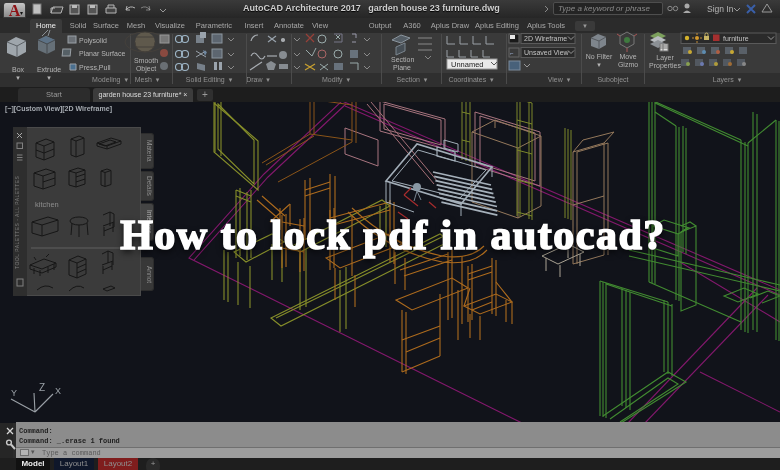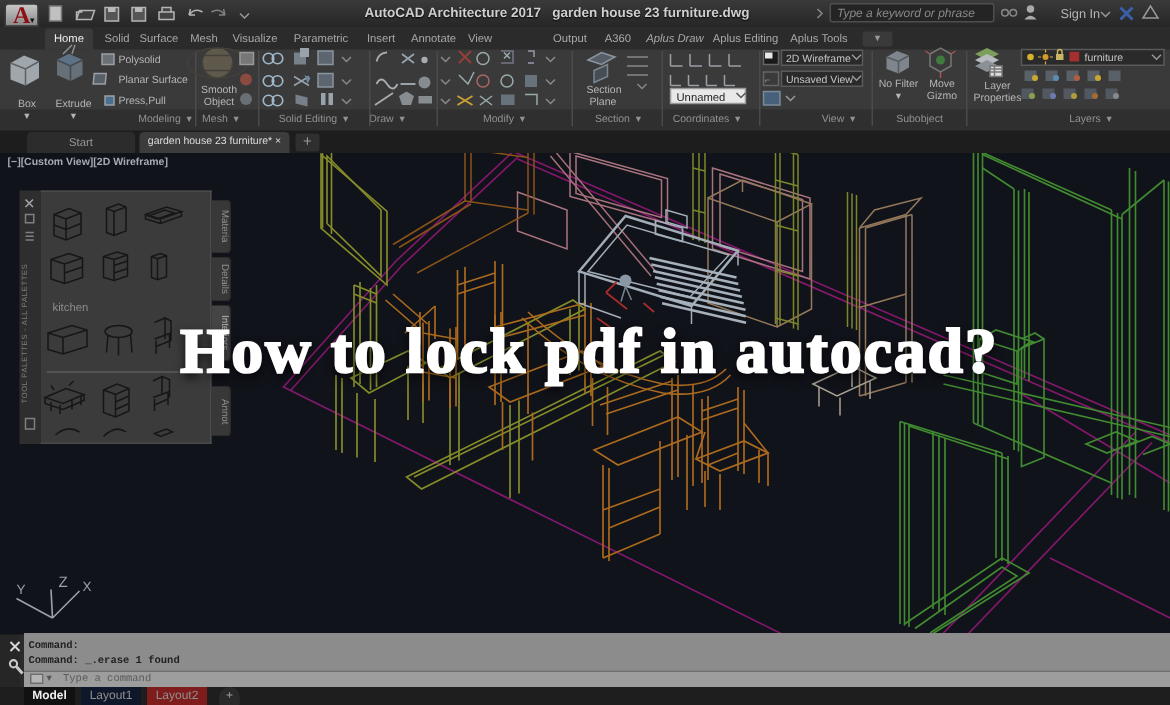--- a/index.html
+++ b/index.html
@@ -90,21 +90,21 @@
   <div class="abs rtab" style="left:91px;width:30px;">Surface</div>
   <div class="abs rtab" style="left:124px;width:24px;">Mesh</div>
   <div class="abs rtab" style="left:150px;width:40px;">Visualize</div>
   <div class="abs rtab" style="left:193px;width:42px;">Parametric</div>
   <div class="abs rtab" style="left:240px;width:28px;">Insert</div>
   <div class="abs rtab" style="left:271px;width:36px;">Annotate</div>
   <div class="abs rtab" style="left:309px;width:22px;">View</div>
   <div class="abs rtab" style="left:334px;width:30px;margin-top:18px;">Manage</div>
   <div class="abs rtab" style="left:366px;width:28px;">Output</div>
   <div class="abs rtab" style="left:398px;width:28px;">A360</div>
-  <div class="abs rtab" style="left:430px;width:40px;font-style:italic;">Aplus Draw</div>
+  <div class="abs rtab" style="left:430px;width:40px;">Aplus Draw</div>
   <div class="abs rtab" style="left:474px;width:46px;">Aplus Editing</div>
   <div class="abs rtab" style="left:524px;width:44px;">Aplus Tools</div>
   <div class="abs" style="left:575px;top:21px;width:20px;height:10px;background:#3a3a3a;border-radius:2px;color:#999;font-size:6px;line-height:10px;text-align:center;">▼</div>
 
   <div class="abs" id="ribbon"></div>
   <div class="abs" id="labelrow"></div>
   <div class="abs glabel" style="left:80px;width:60px;">Modeling&nbsp;&nbsp;▾</div>
   <div class="abs glabel" style="left:122px;width:50px;">Mesh&nbsp;&nbsp;▾</div>
   <div class="abs glabel" style="left:172px;width:74px;">Solid Editing&nbsp;&nbsp;▾</div>
   <div class="abs glabel" style="left:228px;width:60px;">Draw&nbsp;&nbsp;▾</div>

